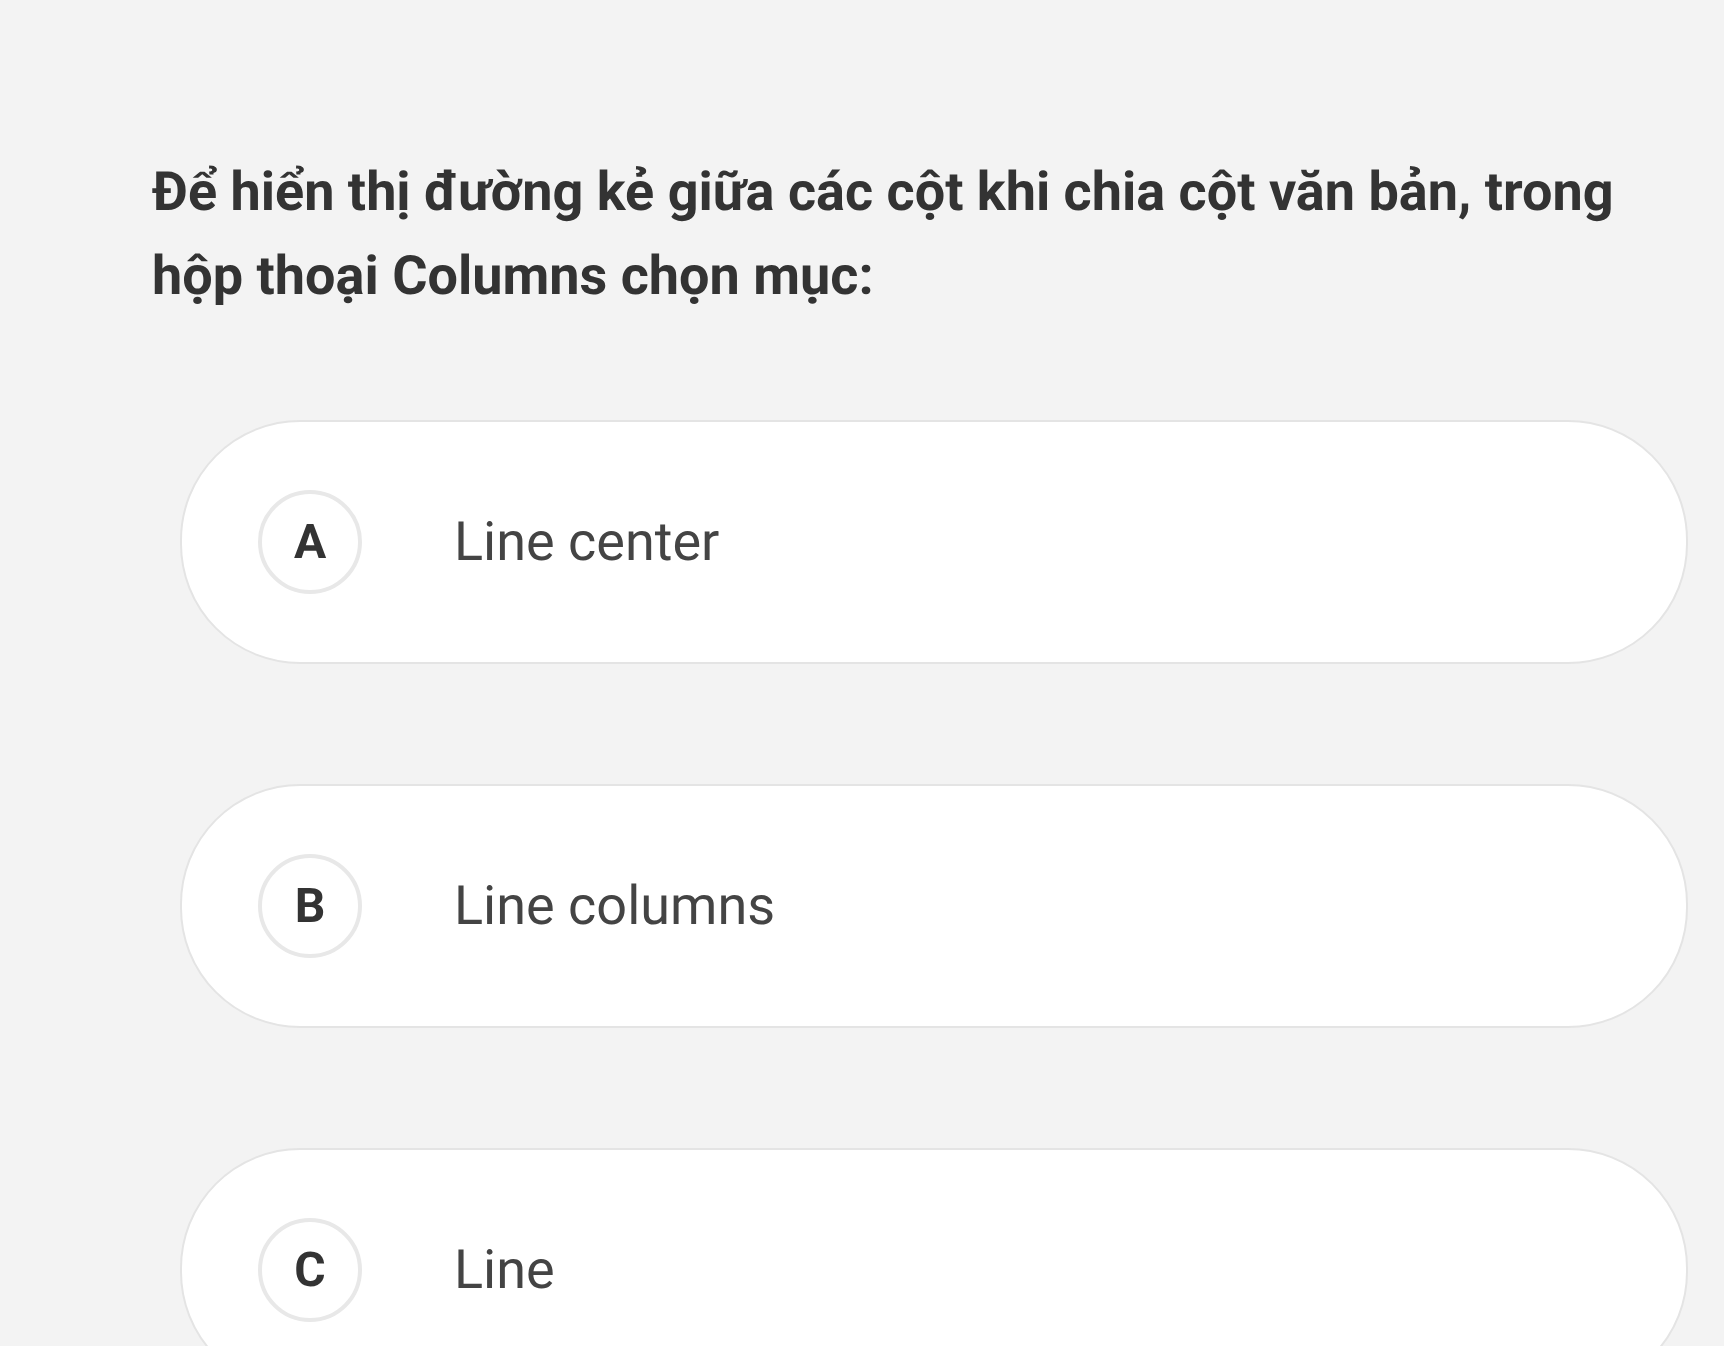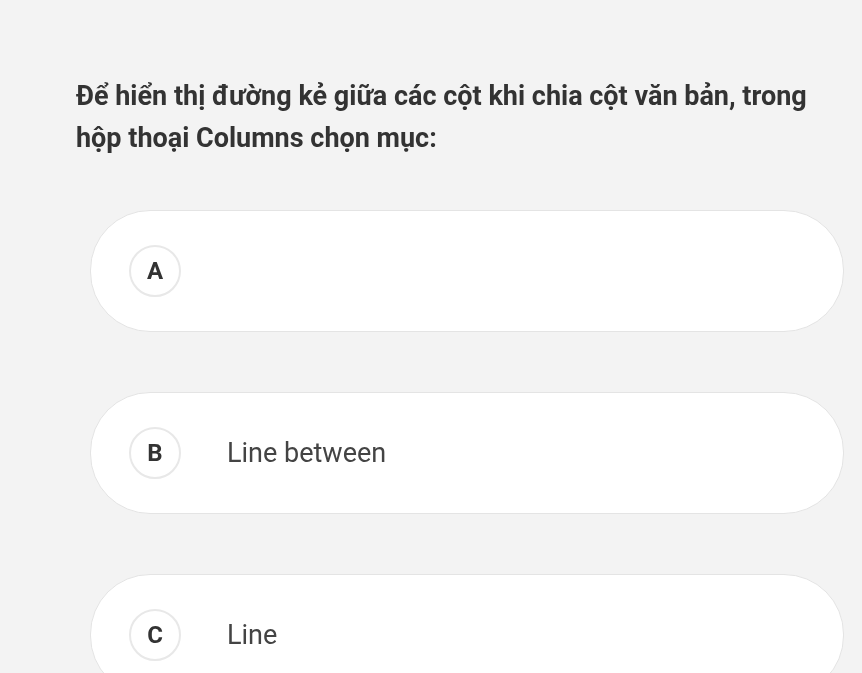--- a/index.html
+++ b/index.html
@@ -60,25 +60,26 @@
   </style>
 </head>
 <body>
 
 <div class="question-text">Để hiển thị đường kẻ giữa các cột khi chia cột văn bản, trong hộp thoại Columns chọn mục:</div>
 
 <div class="options-list">
 
   <div class="option-item">
     <div class="option-badge">A</div>
+    <div class="option-text">Line center</div>
   </div>
 
   <div class="option-item">
     <div class="option-badge">B</div>
-    <div class="option-text">Line between</div>
+    <div class="option-text">Line columns</div>
   </div>
 
   <div class="option-item">
     <div class="option-badge">C</div>
     <div class="option-text">Line</div>
   </div>
 
   <div class="option-item">
     <div class="option-badge">D</div>
   </div>

